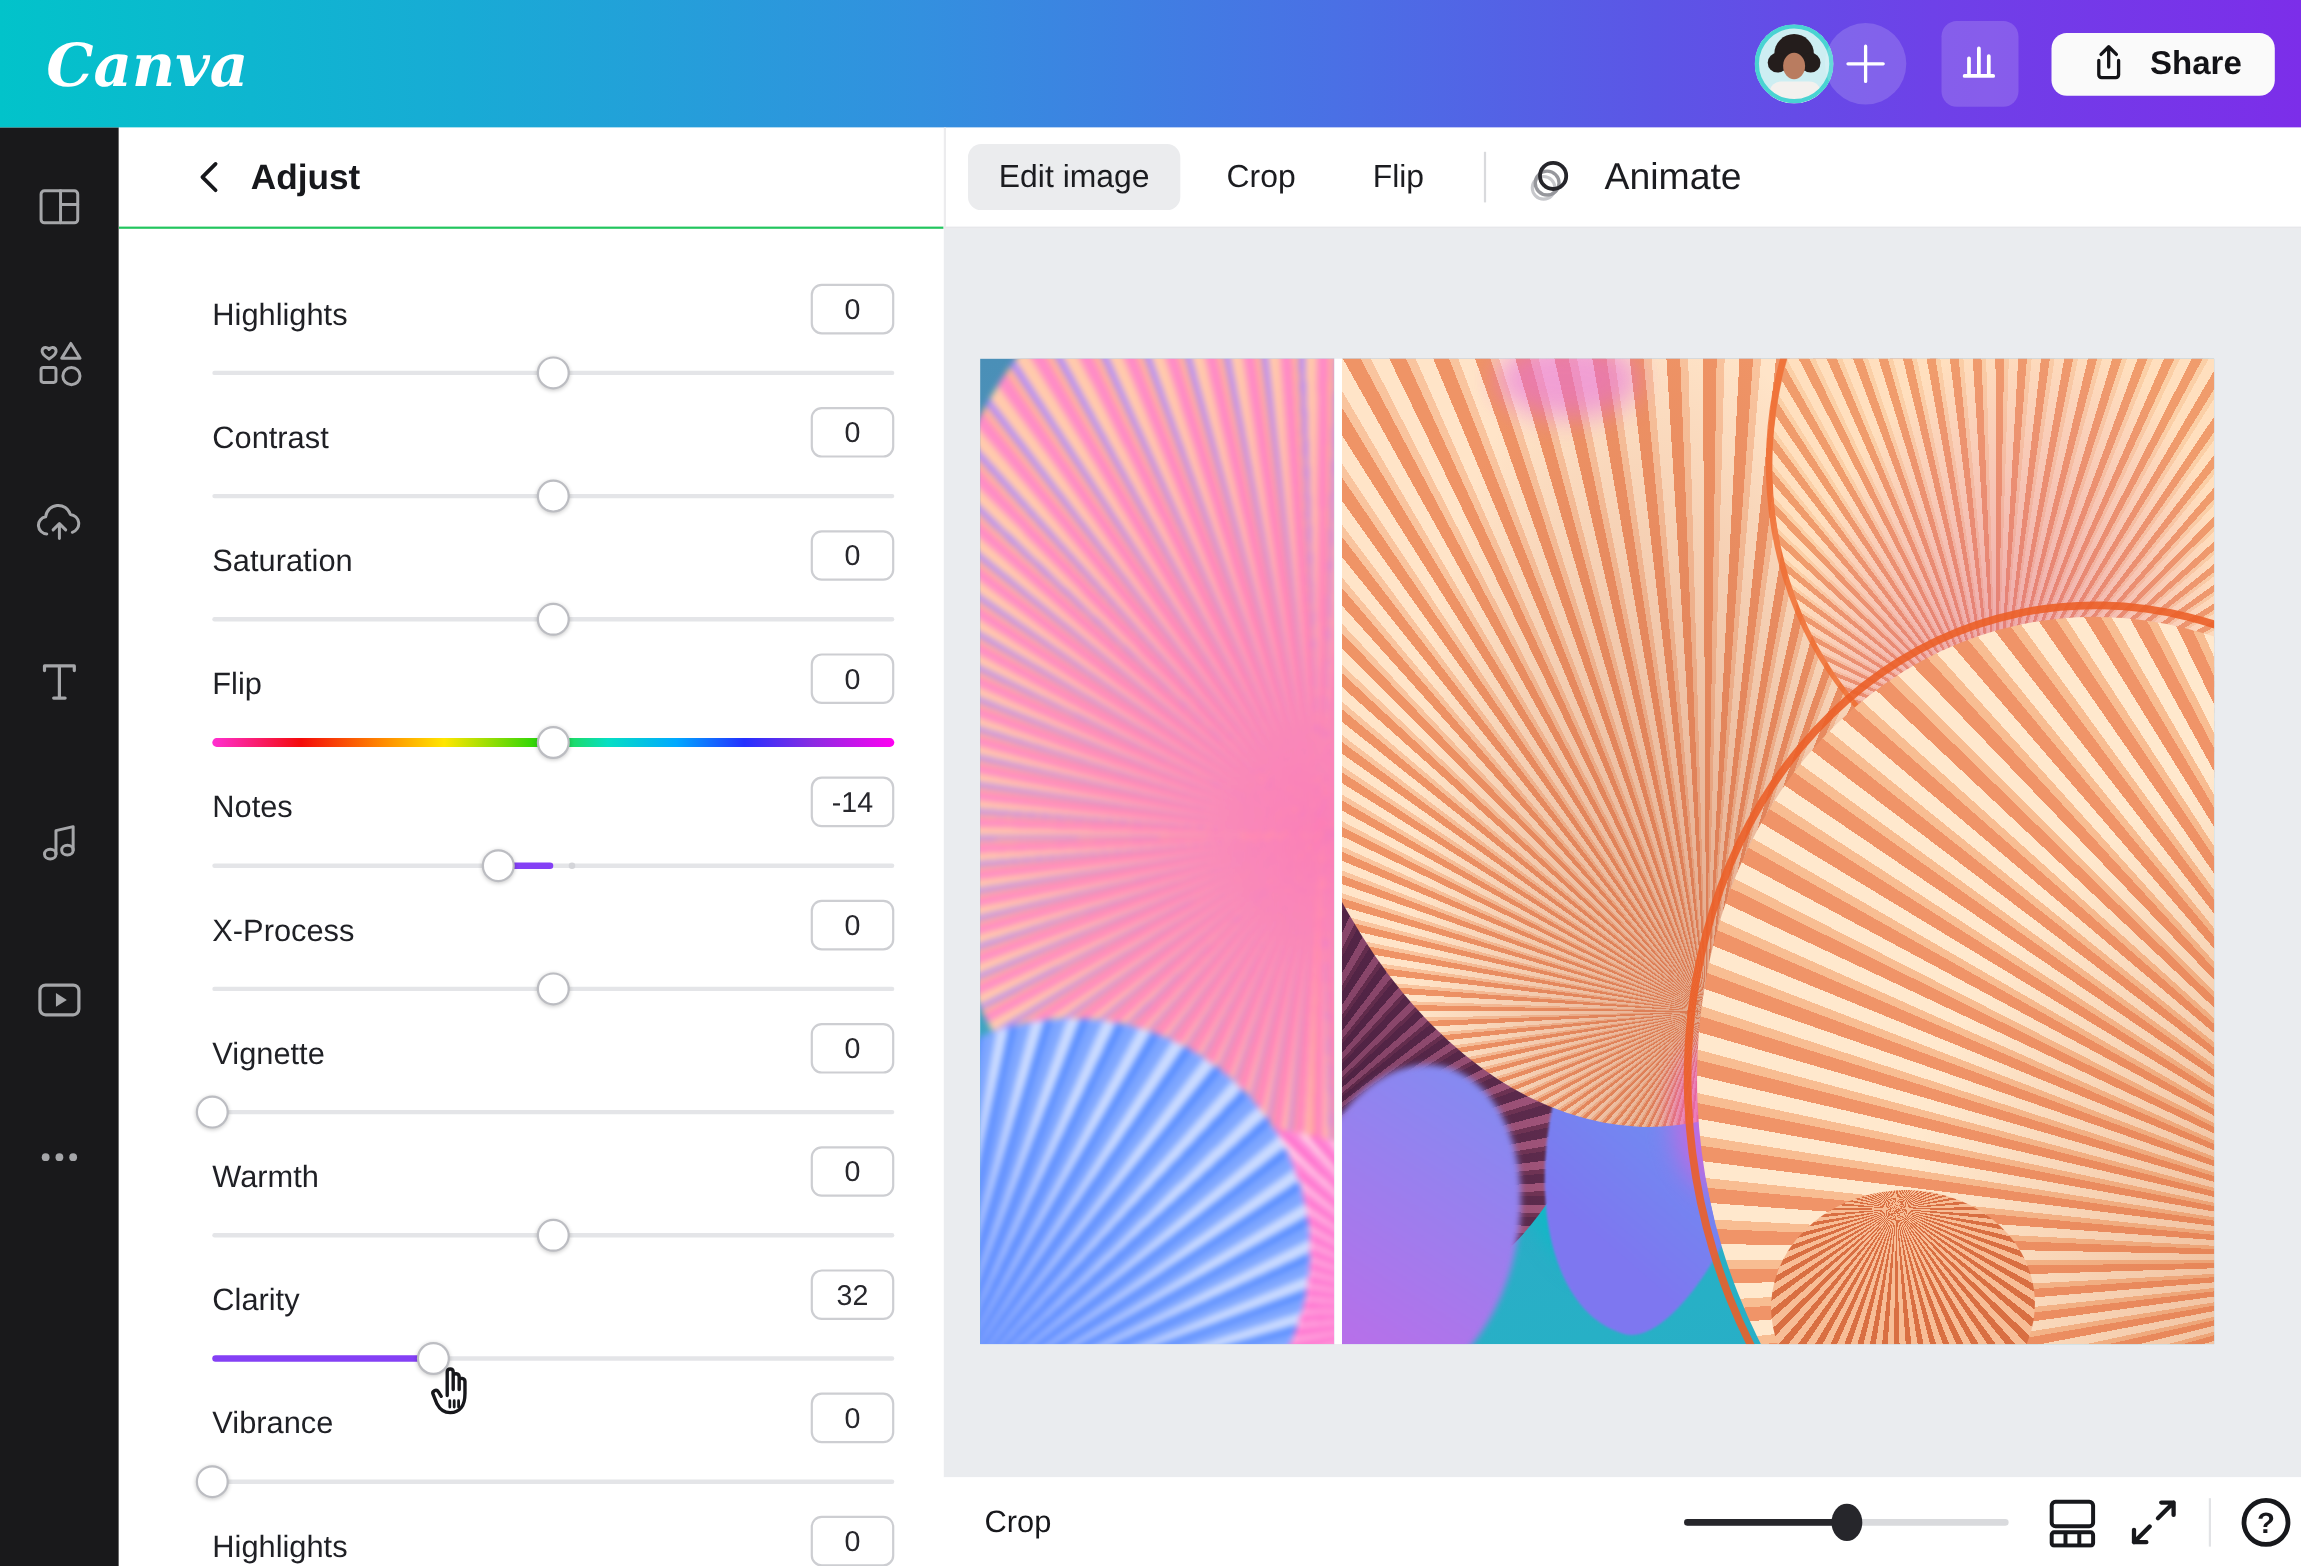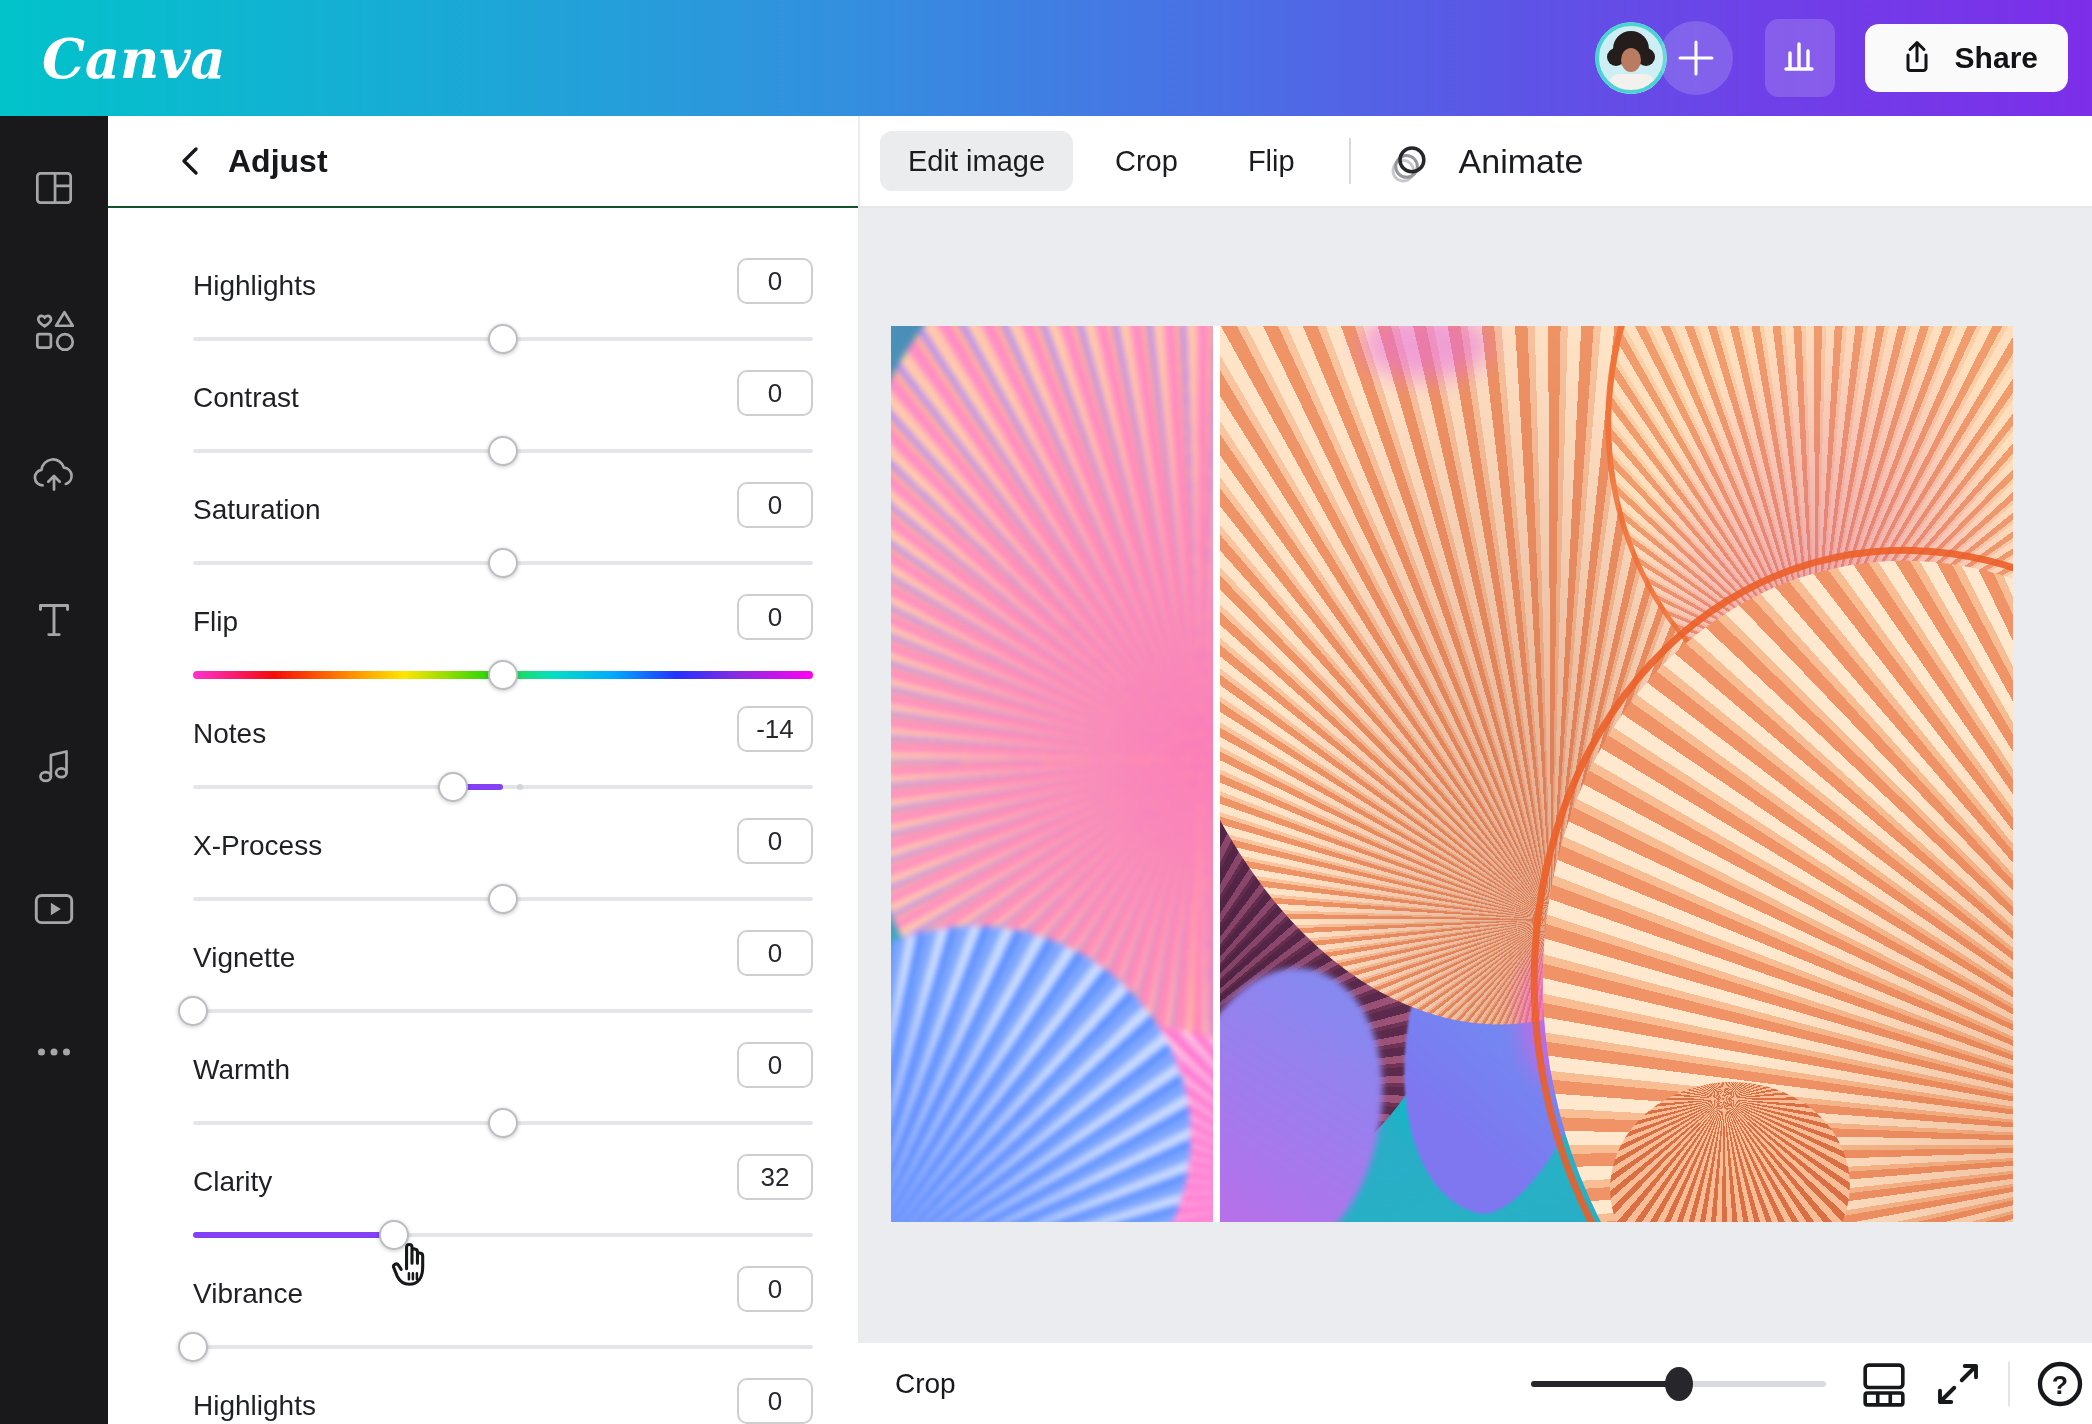--- a/index.html
+++ b/index.html
@@ -10,33 +10,33 @@
   
   .topbar { position:absolute; left:0; top:0; width:2092px; height:116px;
     background:linear-gradient(90deg,#02c3ca 0%,#18abd5 20%,#3390df 40%,#4a70e5 58%,#5c55e6 72%,#6e41e8 84%,#7c2ee9 100%);padding-left:39px; }
   .logo { position:absolute; left:36px; top:14px; }
   .topbar-right { position:absolute; right:24px; top:0; height:116px; display:flex; align-items:center; gap:14px; }
   .avatar { width:72px; height:72px; border-radius:50%; overflow:hidden; flex:0 0 auto; cursor:pointer; }
   .plus-btn { width:74px; height:74px; margin-left:-22px; border:none; border-radius:50%;
     background:rgba(255,255,255,.16); display:flex; align-items:center; justify-content:center; cursor:pointer; }
   .chart-btn { width:70px; height:78px; margin-left:18px; border:none; border-radius:14px;
     background:rgba(255,255,255,.16); display:flex; align-items:center; justify-content:center; cursor:pointer; }
-  .share-btn { height:68px; margin-left:16px; padding:0 30px; border:none; border-radius:14px; background:#fafafa;
+  .share-btn { height:57px; margin-left:16px; padding:0 30px; border:none; border-radius:14px; background:#fafafa;
     display:flex; align-items:center; gap:16px; font-family:inherit; font-size:30px; font-weight:700; color:#131317; cursor:pointer; }
 
   
   .sidebar { position:absolute; left:0; top:116px; width:108px; height:1308px; background:#19191b;
     display:flex; flex-direction:column; align-items:center; }
   .side-item { width:108px; height:144px; display:flex; align-items:center; justify-content:center;
     background:none; border:none; cursor:pointer; }
   .side-item svg { display:block; }
 
   
   .panel { position:absolute; left:108px; top:116px; width:750px; height:1308px; background:#fff; overflow:hidden; }
-  .panel-header { height:92px; display:flex; align-items:center; padding-left:68px; gap:22px; border-bottom:2px solid #14532d; }
+  .panel-header { height:92px; display:flex; align-items:center; padding-left:68px; gap:22px; border-bottom:2px solid #22c55e; }
   .panel-title { font-size:32px; font-weight:700; color:#17181c; }
   .back-btn { background:none; border:none; cursor:pointer; display:flex; }
   .rows { padding-top:24px; }
   .row { position:relative; height:112px; }
   .slabel { position:absolute; left:85px; top:38px; font-size:28px; color:#1f2025; }
   .vbox { position:absolute; right:45px; top:26px; width:76px; height:46px; border:2px solid #cdced2; border-radius:10px;
     font-size:26px; color:#27272c; text-align:center; line-height:42px; background:#fff; cursor:text; }
   .track { position:absolute; left:85px; right:45px; top:105px; height:4px; border-radius:2px; background:#e4e5e8; cursor:pointer; }
   .track.rainbow { top:103px; height:8px; border-radius:4px;
     background:linear-gradient(90deg,#ff2fd2 0%,#f40b0b 13%,#ff8a00 25%,#ffe600 34%,#35d607 47%,#06dfc3 58%,#00a9ff 68%,#2430ff 78%,#8a2be2 88%,#ff00f2 100%); }

